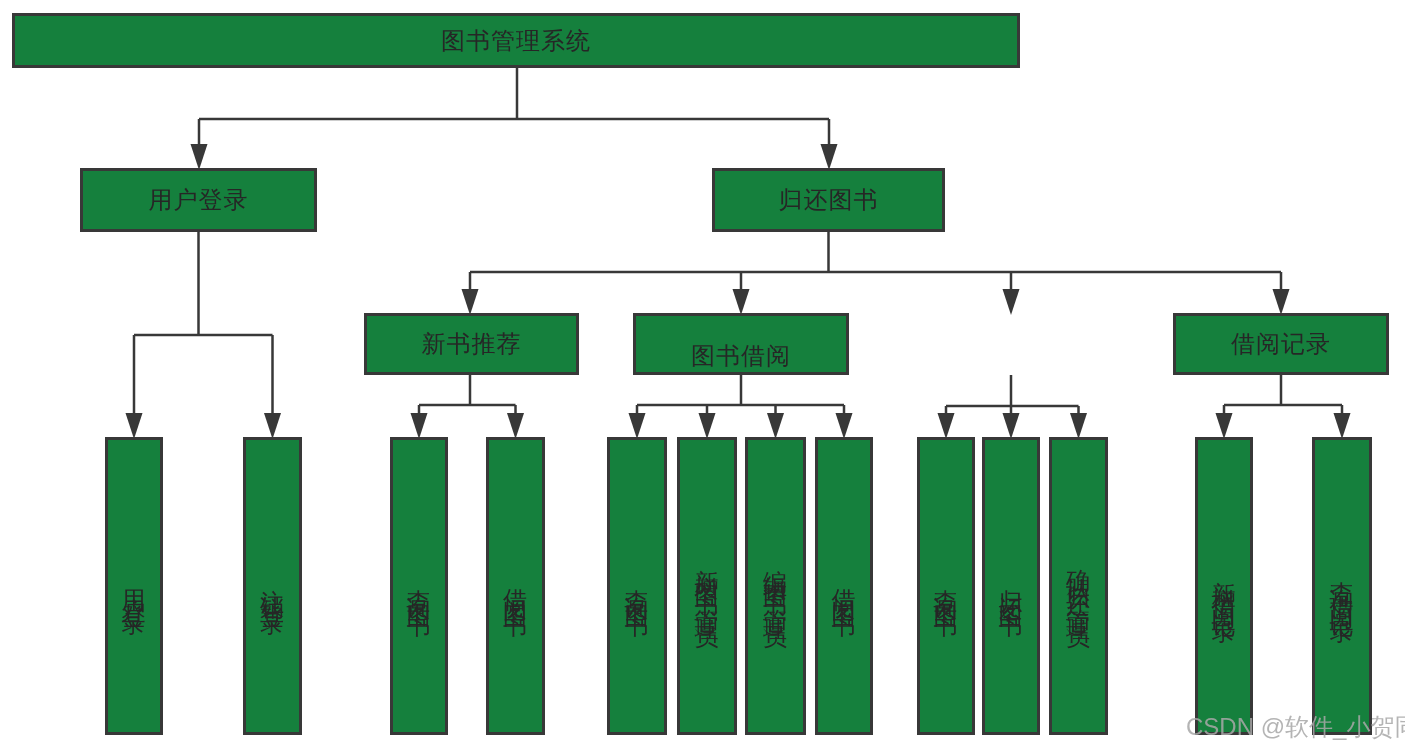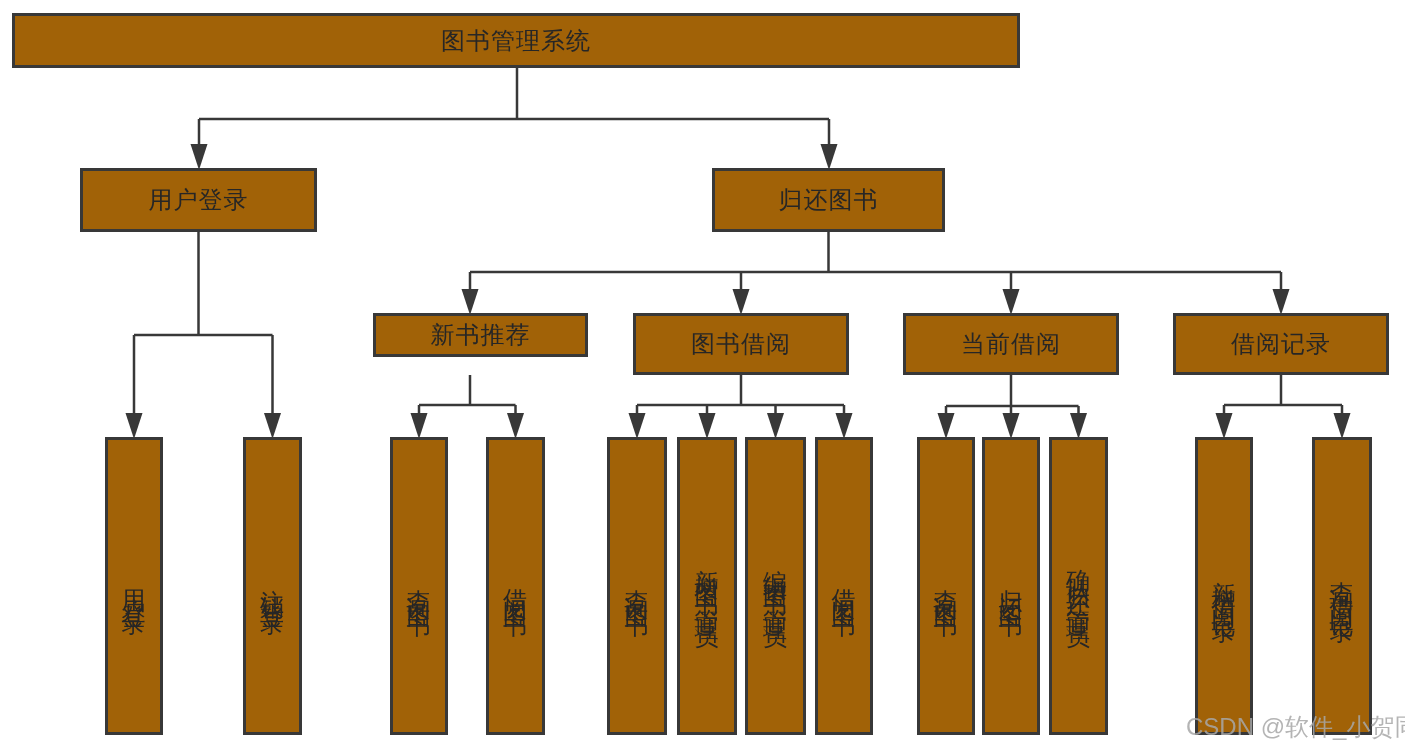--- a/index.html
+++ b/index.html
@@ -10,41 +10,41 @@
     font-family:"Liberation Sans","DejaVu Sans",sans-serif;
     overflow:hidden;
   }
   #connectors {
     position:absolute; left:0; top:0; width:1405px; height:747px;
     z-index:1;
   }
   .box {
     position:absolute;
     box-sizing:border-box;
-    background:#a16207;
+    background:#15803d;
     border:3px solid #383838;
     display:flex; align-items:center; justify-content:center;
     color:#262626;
     z-index:2;
   }
   .h-label { font-size:24px; letter-spacing:1px; white-space:nowrap; }
   .leaf span {
     writing-mode:vertical-rl;
     text-orientation:mixed;
     font-size:24px;
     letter-spacing:8px;
     line-height:1.05;
     white-space:nowrap;
   }
   
   .b-root      { left:12px;   top:13px;  width:1008px; height:55px; }
   .b-login     { left:80px;   top:168px; width:237px;  height:64px; }
   .b-mgmt      { left:712px;  top:168px; width:233px;  height:64px; }
-  .b-recommend { left:373px;  top:313px; width:215px;  height:44px;font-family:Liberation Serif, serif; }
-  .b-borrow    { left:633px;  top:313px; width:216px;  height:62px; }
+  .b-recommend { left:364px;  top:313px; width:215px;  height:62px;font-family:Liberation Serif, serif; }
+  .b-borrow    { left:633px;  top:313px; width:216px;  height:62px;align-items:flex-end; }
   .b-current   { left:903px;  top:313px; width:216px;  height:62px; }
   .b-records   { left:1173px; top:313px; width:216px;  height:62px; }
   .leaf        { top:437px; height:298px; }
   .l-login-user     { left:105px;  width:58px; }
   .l-login-logout   { left:243px;  width:59px; }
   .l-rec-query      { left:390px;  width:58px; }
   .l-rec-borrow     { left:486px;  width:59px; }
   .l-bor-query      { left:607px;  width:60px; }
   .l-bor-add        { left:677px;  width:60px; }
   .l-bor-edit       { left:745px;  width:61px; }
@@ -116,23 +116,20 @@
   <div class="box b-mgmt">
     <span class="h-label">归还图书</span>
   </div>
 
   <div class="box b-recommend">
     <span class="h-label">新书推荐</span>
   </div>
   <div class="box b-borrow">
     <span class="h-label">图书借阅</span>
   </div>
-  <div class="box b-current">
-    <span class="h-label">当前借阅</span>
-  </div>
   <div class="box b-records">
     <span class="h-label">借阅记录</span>
   </div>
 
   <div class="box leaf l-login-user">
     <span>用户登录</span>
   </div>
   <div class="box leaf l-login-logout">
     <span>注销登录</span>
   </div>

